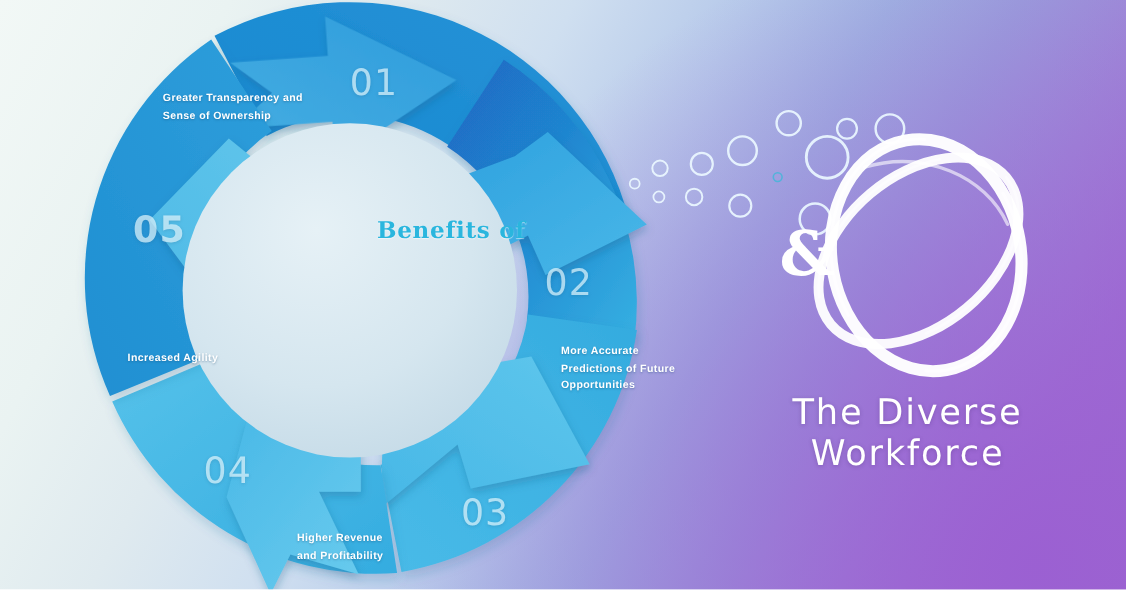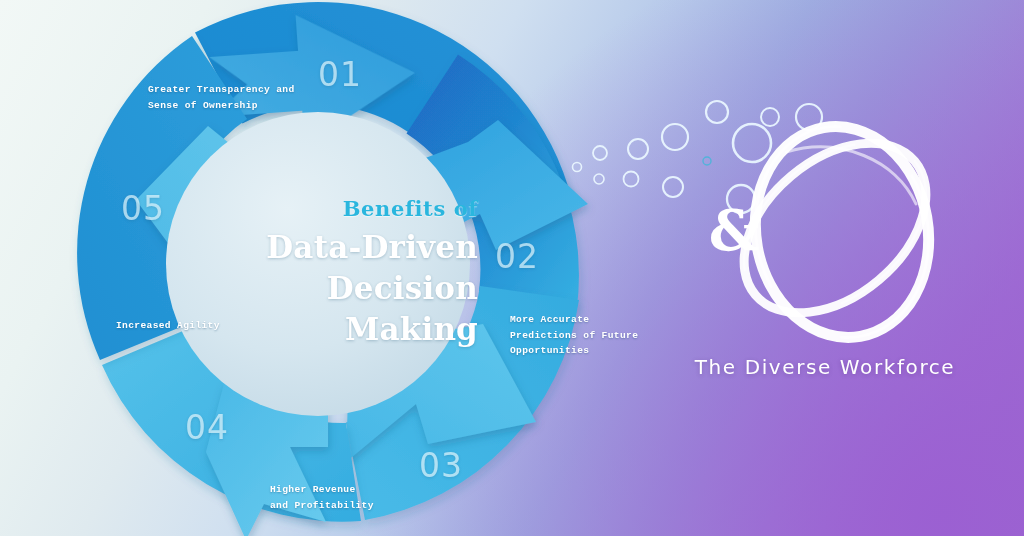--- a/index.html
+++ b/index.html
@@ -64,21 +64,21 @@
     color: #ffffff;
     line-height: 1.32;
     letter-spacing: 0.2px;
     text-shadow: 0 1px 3px rgba(40,90,120,0.30);
   }
 
   
   .step-label {
     position: absolute;
     color: #ffffff;
-    font-family: Liberation Mono, monospace;
+    font-family: Liberation Sans, sans-serif;
     font-weight: 700;
     font-size: 9.6px;
     line-height: 1.62;
     letter-spacing: 0.35px;
     text-shadow: 0 1px 2px rgba(20,70,110,0.40);
     pointer-events: none;
     white-space: pre-line;
   }
   .lbl-01 { left: 148px; top: 82px;  width: 190px; }
   .lbl-02 { left: 396px; top: 82px;  width: 175px; }
@@ -94,21 +94,21 @@
     font-size: 33px;
     letter-spacing: 1px;
     color: rgba(226,248,255,0.70);
     text-shadow: 0 1px 3px rgba(30,90,130,0.22);
     pointer-events: none;
   }
   .num-01 { left: 318px; top: 55px; }
   .num-02 { left: 495px; top: 194px; margin-top: 43px; }
   .num-03 { left: 419px; top: 417px; margin-top: 29px; }
   .num-04 { left: 185px; top: 408px; }
-  .num-05 { left: 121px; top: 189px; }
+  .num-05 { left: 121px; top: 189px; font-weight: bold; }
 
   
   #bubbles {
     position: absolute;
     left: 555px; top: 95px;
     width: 300px; height: 130px;
     pointer-events: none;
   }
   #bubbles svg { display:block; width:100%; height:100%; }
 
@@ -124,21 +124,21 @@
   #logo svg { display:block; width:100%; height:100%; }
 
   #brand-name {
     position: absolute;
     left: 640px;
     top: 355px;
     width: 370px;
     text-align: center;
     color: #ffffff;
     font-family: "DejaVu Sans", sans-serif;
-    font-size: 20px;
+    font-size: 32px;
     font-weight: 400;
     letter-spacing: 1.6px;
     text-shadow: 0 1px 4px rgba(70,40,110,0.30);
   }
 </style>
 </head>
 <body>
 
 <div id="canvas">
 
@@ -261,22 +261,20 @@
       </g>
 
       <g>
         <circle cx="290" cy="272" r="152" fill="url(#discg)"></circle>
       </g>
     </svg>
   </div>
 
   <div class="center-block">
     <div class="center-kicker">Benefits of</div>
-    <div class="center-title" style="white-space:pre-line">Data-Driven
-Decision Making</div>
   </div>
 
   <div class="step-num num-01">01</div>
   <div class="step-num num-02">02</div>
   <div class="step-num num-03">03</div>
   <div class="step-num num-04">04</div>
   <div class="step-num num-05">05</div>
 
   <div class="step-label lbl-01">Greater Transparency and
 Sense of Ownership</div>

